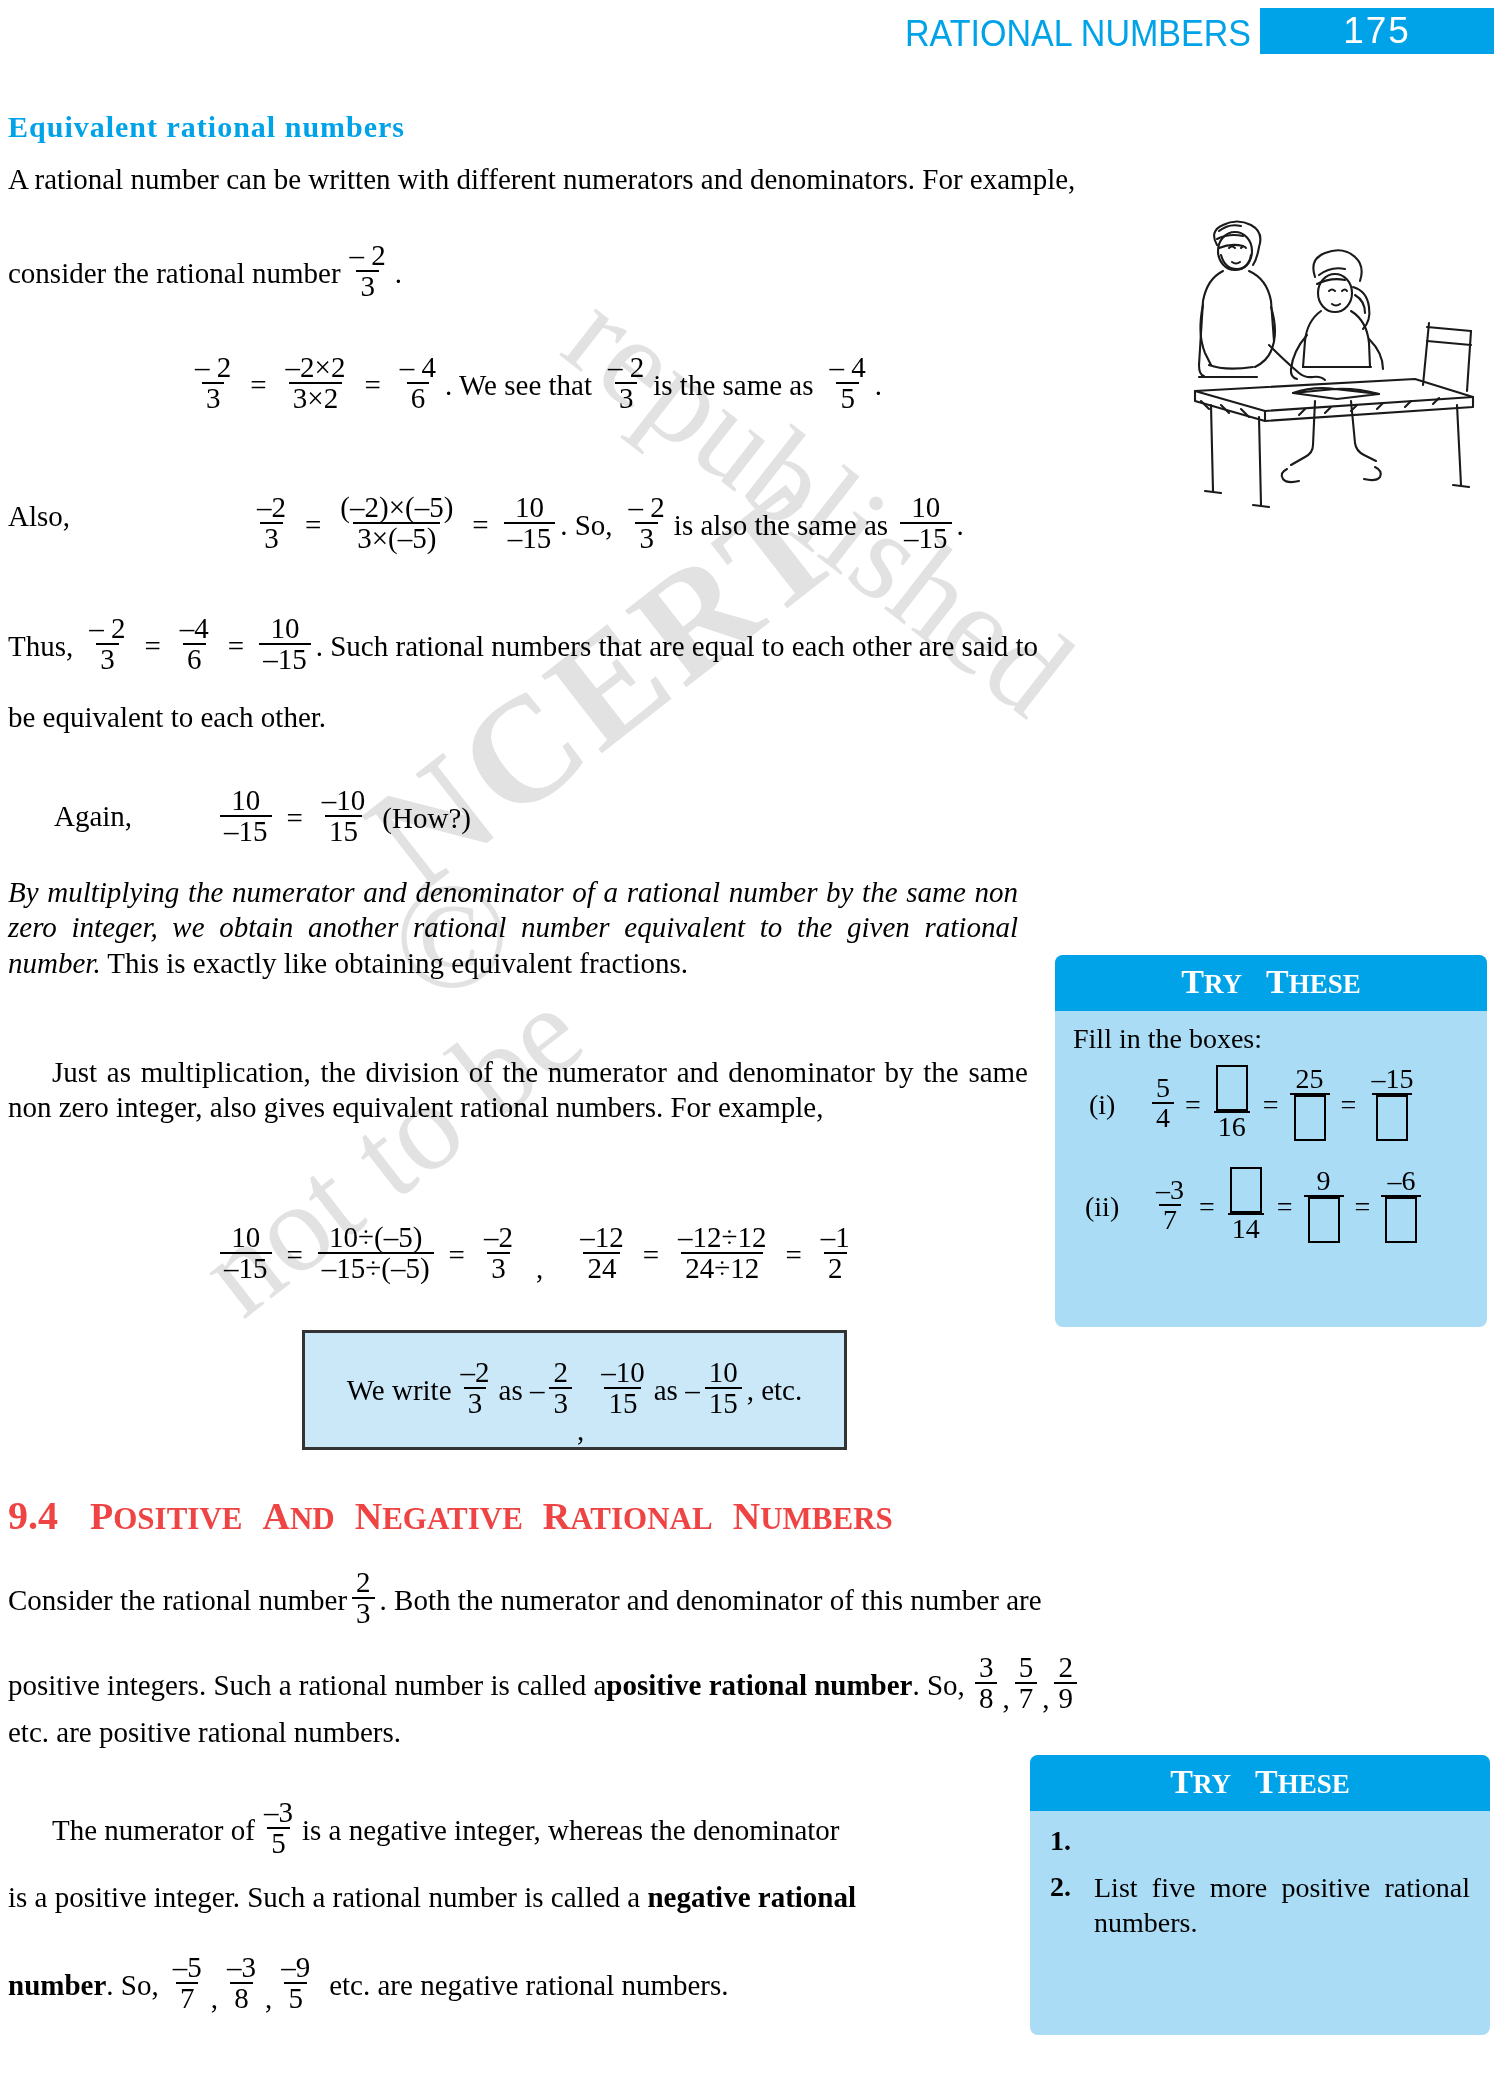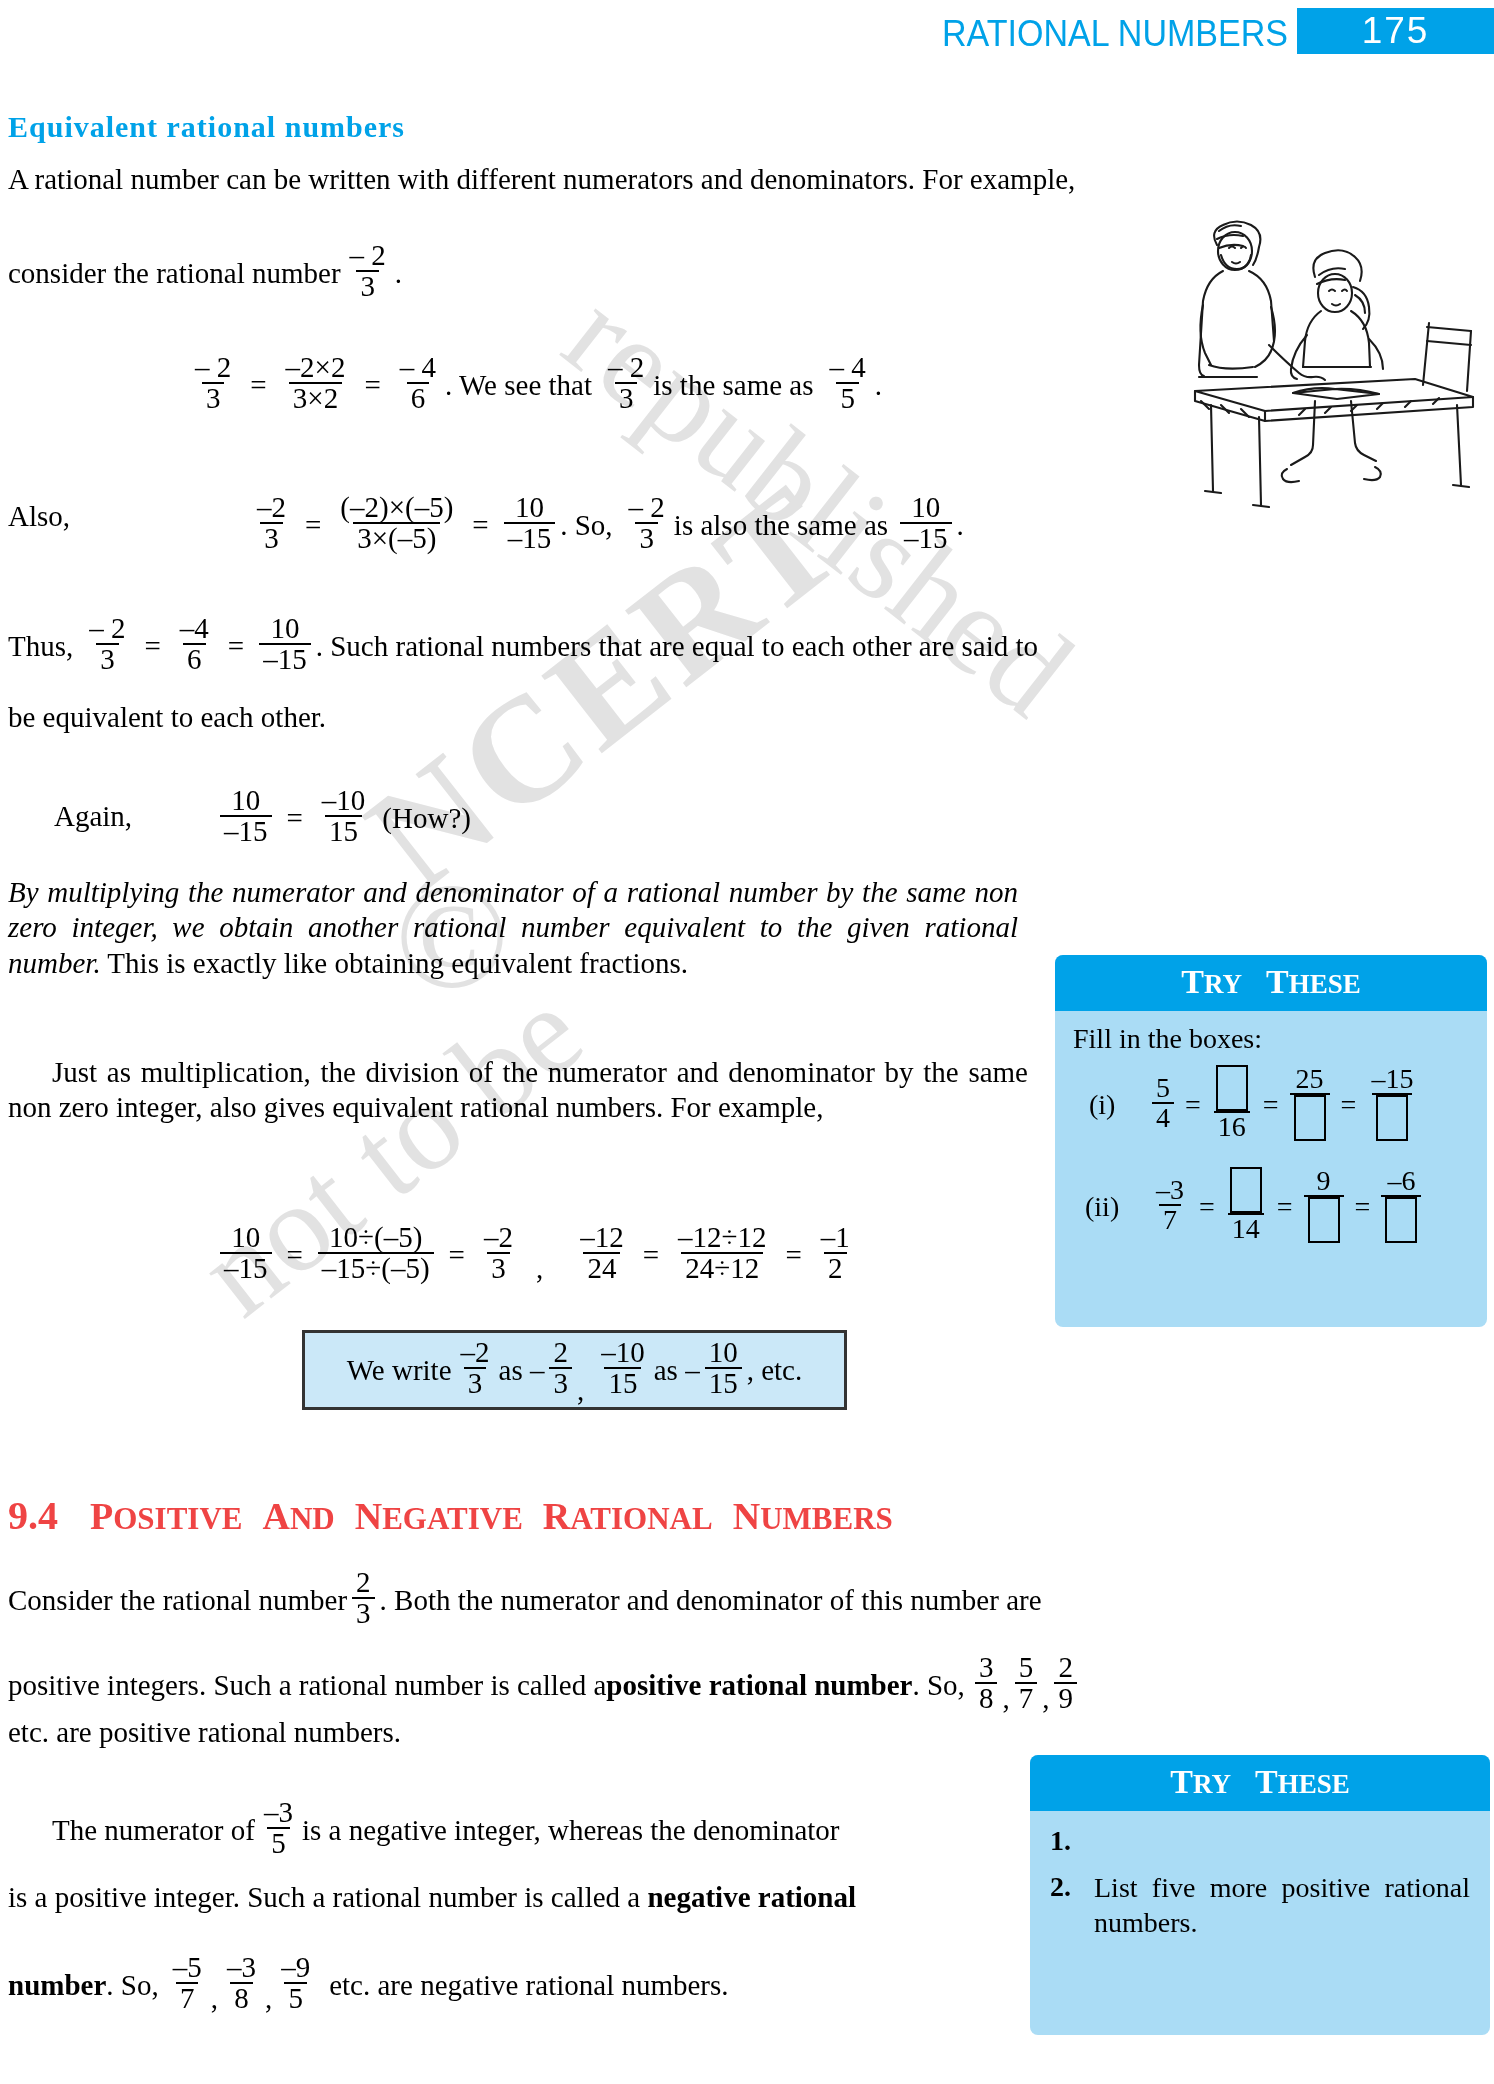--- a/index.html
+++ b/index.html
@@ -56,21 +56,21 @@
     color:#00a2e8;
     font-size:37px;
     letter-spacing:0px;
     align-self:center;
     padding-right:10px;
     transform:scaleX(0.92);
     transform-origin:right center;
   }
   .hdr-page-box {
     background:#00a2e8;
-    width:197px;
+    width:234px;
     display:flex; align-items:center; justify-content:center;
     color:#ffffff;
     font-family:"Liberation Sans", sans-serif;
     font-size:37px;
     letter-spacing:2px;
     height:46px;
     align-self:flex-start;
   }
 
   
@@ -384,21 +384,21 @@
       <span class="num">–12÷12</span>
       <span class="den">24÷12</span>
       </span>
     <span class="op">=</span>
     <span class="frac">
       <span class="num">–1</span>
       <span class="den">2</span>
       </span>
   </div>
 
-  <div class="note-box" style="left:302px; top:1330px; width:545px; height:80px;">
+  <div class="note-box" style="left:302px; top:1330px; width:545px; height:120px;">
     <span>We write</span>
     <span class="frac">
       <span class="num">–2</span>
       <span class="den">3</span>
       </span>
     <span>as –</span>
     <span class="frac">
       <span class="num">2</span>
       <span class="den">3</span>
       </span>

